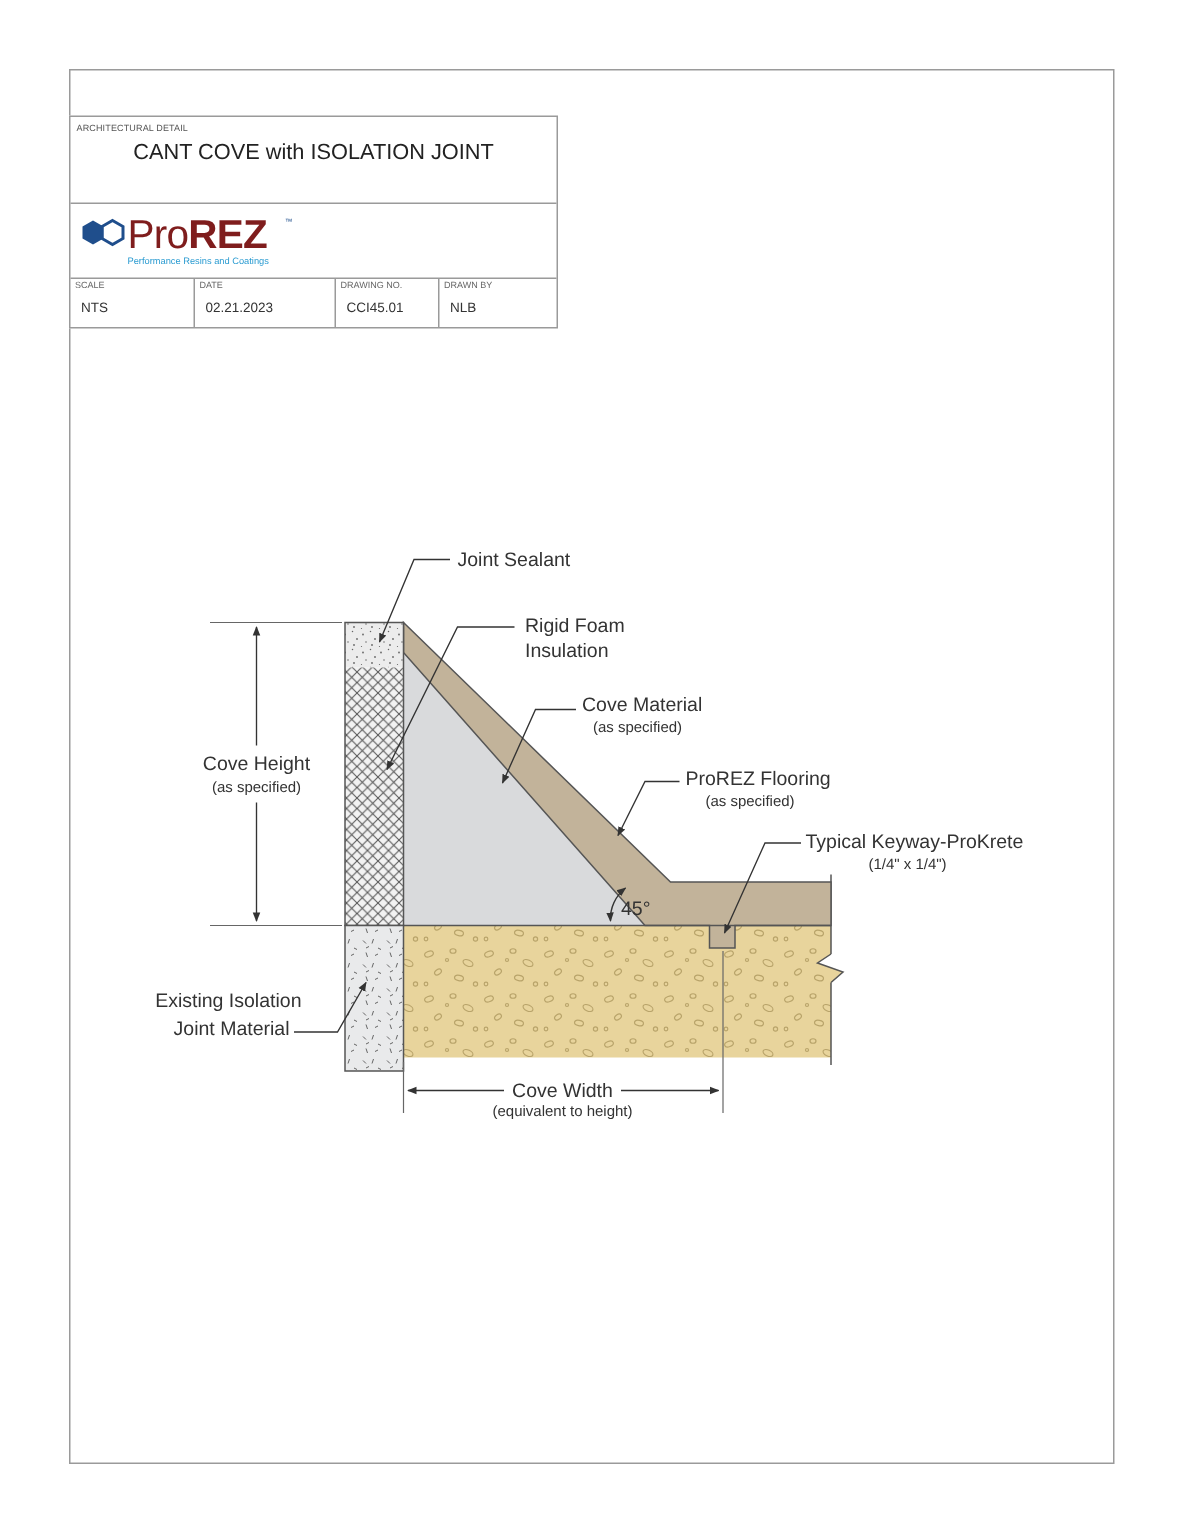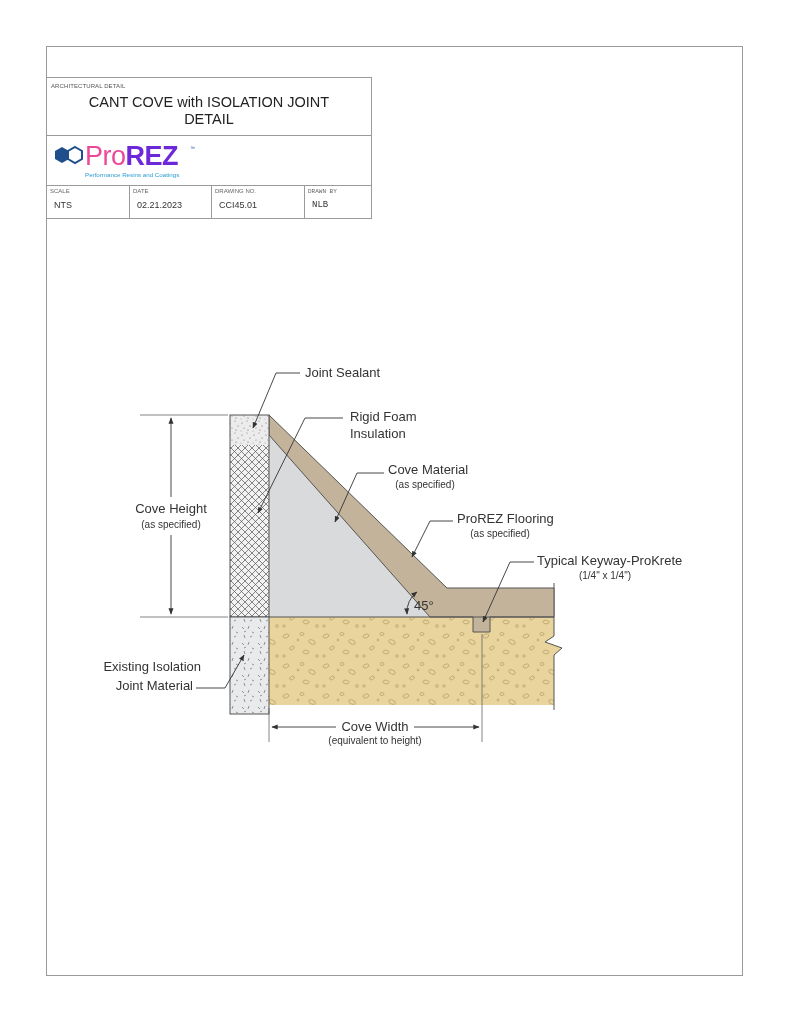--- a/index.html
+++ b/index.html
@@ -5,22 +5,22 @@
   html, body { margin:0; padding:0; background:#ffffff; }
   body { width:791px; height:1024px; position:relative; overflow:hidden; font-family:"Liberation Sans", sans-serif; }
   .sheet { position:absolute; left:46px; top:46px; width:697px; height:930px; border:1.5px solid #9a9a9a; box-sizing:border-box; }
   .tb { position:absolute; left:46px; top:46px; width:326px; height:142px; border:1.5px solid #9a9a9a; box-sizing:border-box; background:#fff;margin-top:31px; }
   .tb-row1 { position:absolute; left:0; top:0; width:100%; height:58px; border-bottom:1.5px solid #9a9a9a; box-sizing:border-box; }
   .tb-cat { position:absolute; left:4px; top:5px; font-size:6px; color:#555; letter-spacing:0.1px; }
   .tb-title { position:absolute; left:0; top:16px; width:100%; text-align:center; font-size:14.5px; line-height:17px; color:#222; }
   .tb-row2 { position:absolute; left:0; top:58px; width:100%; height:50px; border-bottom:1.5px solid #9a9a9a; box-sizing:border-box; }
   .logo { position:absolute; left:6px; top:6px; width:144px; height:40px; }
   .logo-word { position:absolute; left:32px; top:0px; font-size:27px; line-height:28px; letter-spacing:-0.5px; }
-  .logo-pro { color:#ec4899; font-weight:normal; }
-  .logo-rez { color:#6d28d9; font-weight:bold; }
+  .logo-pro { color:#7f1d1d; font-weight:normal; }
+  .logo-rez { color:#7f1d1d; font-weight:bold; }
   .logo-tm { position:absolute; left:137px; top:3px; font-size:5px; color:#1f4e8c; }
   .logo-tag { position:absolute; left:32px; top:29px; font-size:6.2px; color:#2a9bd1; white-space:nowrap; }
   .addr { position:absolute; left:151px; top:7px; font-size:9px; line-height:11px; color:#333; white-space:nowrap; }
   .addr b { color:#333; }
   .tb-row3 { position:absolute; left:0; top:108px; width:100%; height:32px; }
   .cell { position:absolute; top:0; height:32px; box-sizing:border-box; }
   .cell + .cell { border-left:1.5px solid #9a9a9a; }
   .cell-lbl { position:absolute; left:3px; top:2px; font-size:6px; color:#666; }
   .cell-val { position:absolute; left:7px; top:14px; font-size:9px; color:#333;text-align:center; }
   svg.drawing { position:absolute; left:0; top:0; }
@@ -29,21 +29,20 @@
 </head>
 <body>
 
 <div class="sheet"></div>
 
 <div class="tb">
   <div class="tb-row1">
     <div class="tb-cat">ARCHITECTURAL DETAIL</div>
     <div class="tb-title">
       <div>CANT COVE with ISOLATION JOINT</div>
-      <div>DETAIL</div>
     </div>
   </div>
   <div class="tb-row2">
     <div class="logo">
       <svg width="34" height="26" viewBox="0 0 34 26" style="position:absolute;left:0;top:2px;">
         <polygon points="9,3 16,7 16,15 9,19 2,15 2,7" fill="#1f4e8c"></polygon>
         <polygon points="22,3 29,7 29,15 22,19 15,15 15,7" fill="none" stroke="#1f4e8c" stroke-width="2"></polygon>
       </svg>
       <div class="logo-word"><span class="logo-pro">Pro</span><span class="logo-rez">REZ</span></div>
       <div class="logo-tm">™</div>
@@ -52,25 +51,25 @@
   </div>
   <div class="tb-row3">
     <div class="cell" style="left:0;width:82px;">
       <div class="cell-lbl">SCALE</div>
       <div class="cell-val">NTS</div>
     </div>
     <div class="cell" style="left:82px;width:82px;">
       <div class="cell-lbl">DATE</div>
       <div class="cell-val">02.21.2023</div>
     </div>
-    <div class="cell" style="left:164px;width:81px;text-decoration:underline;">
+    <div class="cell" style="left:176px;width:81px;text-decoration:underline;">
       <div class="cell-lbl">DRAWING NO.</div>
       <div class="cell-val">CCI45.01</div>
     </div>
-    <div class="cell" style="left:257px;width:79px;font-family:Liberation Mono, monospace;">
+    <div class="cell" style="left:245px;width:79px;">
       <div class="cell-lbl">DRAWN BY</div>
       <div class="cell-val">NLB</div>
     </div>
   </div>
 </div>
 
 <svg class="drawing" width="791" height="1024" viewBox="0 0 791 1024">
   <defs>
     <pattern id="xhatch" width="7" height="7" patternUnits="userSpaceOnUse">
       <rect width="7" height="7" fill="#f2f2f2"></rect>

